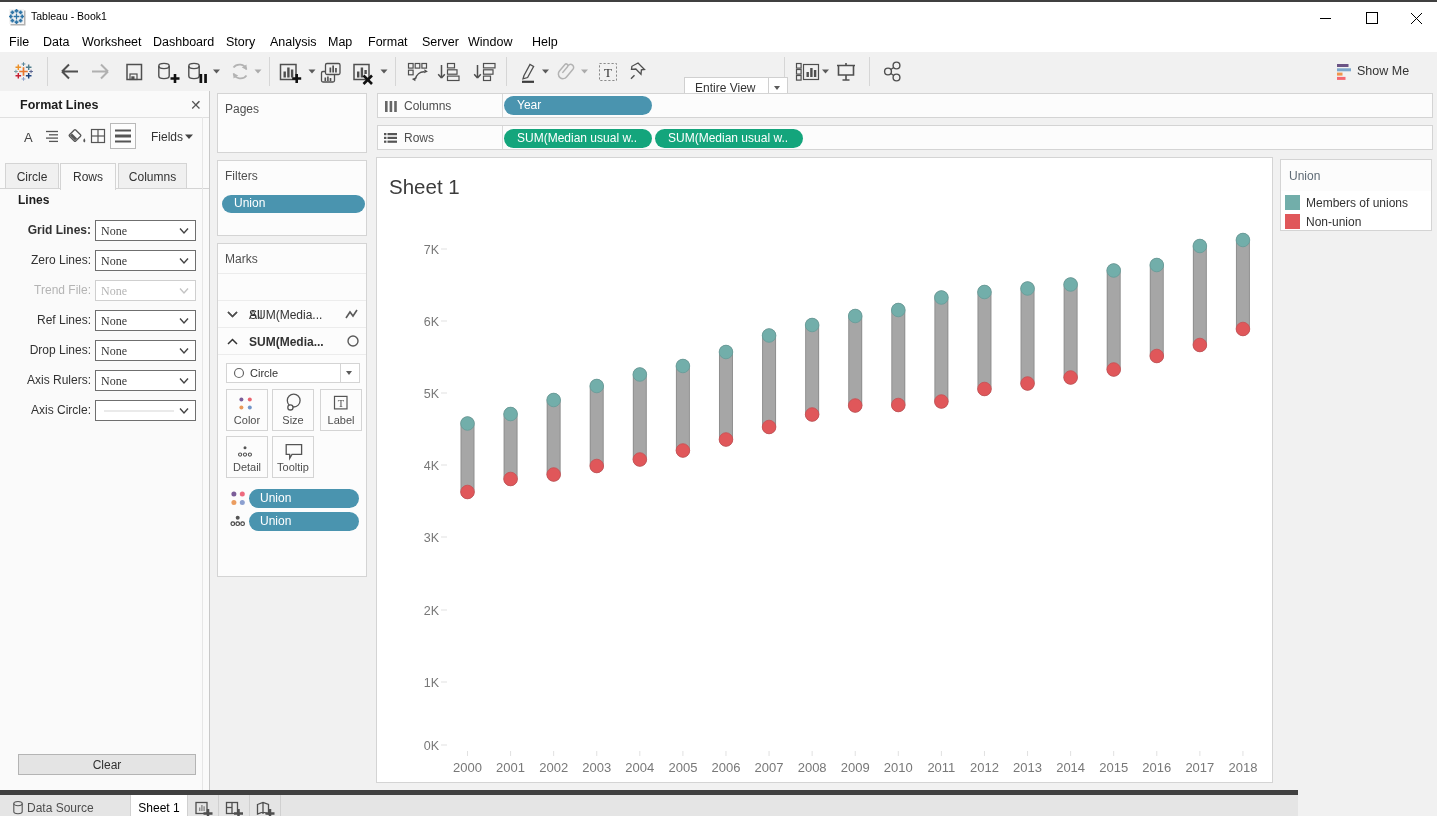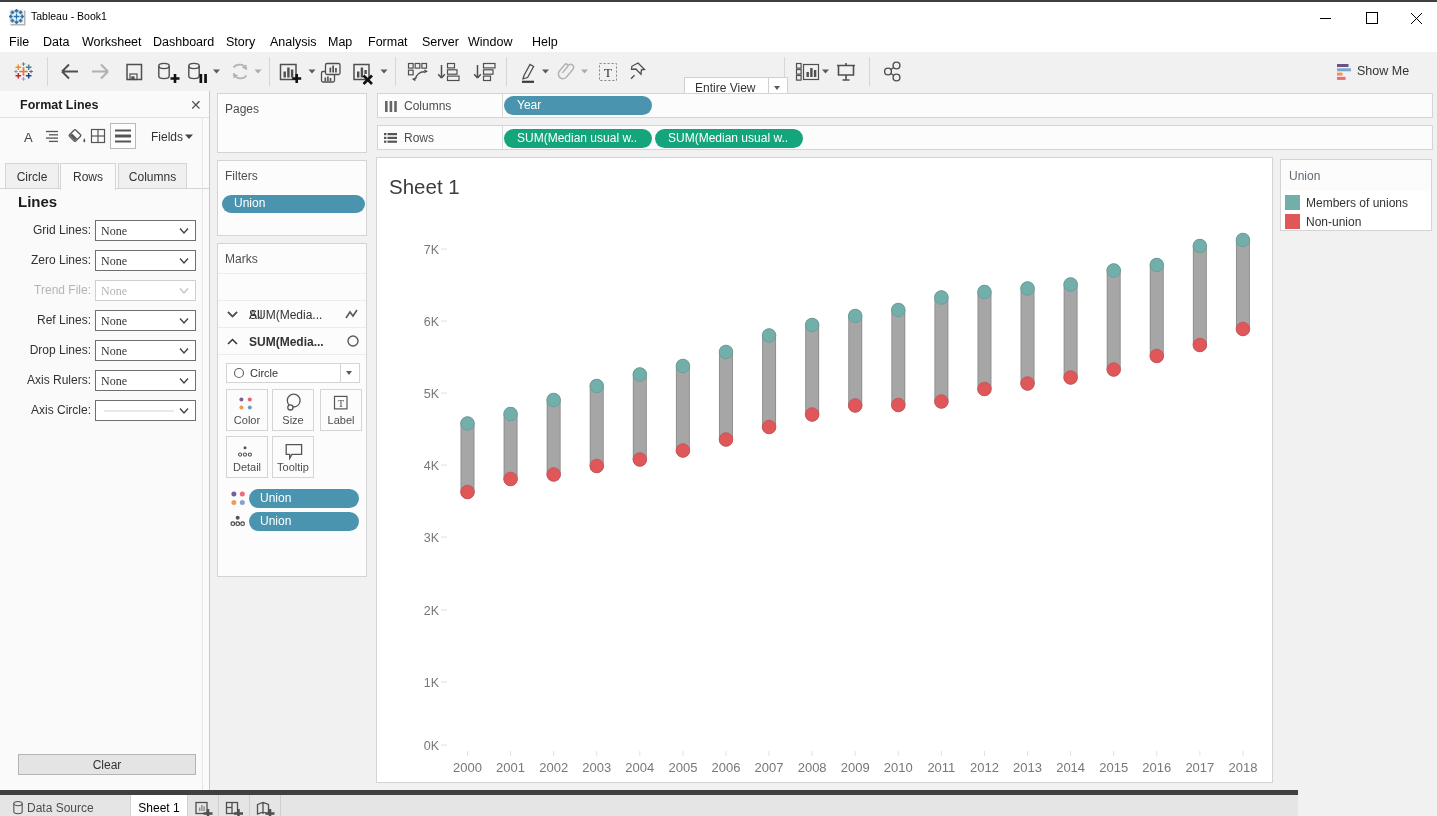--- a/index.html
+++ b/index.html
@@ -22,21 +22,21 @@
 #fitbox .dd { position:absolute; right:0; top:0; width:19px; height:20px; border-left:1px solid #d0d0d0; }
 #showme { position:absolute; left:1357px; top:12px; font-size:12.5px; color:#333; }
 
 #leftpanel { position:absolute; left:0; top:91px; width:210px; height:699px; background:#fafafa; border-right:1px solid #c8c8c8; }
 #fl-title { position:absolute; left:20px; top:7px; font-size:12.5px; font-weight:bold; color:#1c1c1c; }
 #fl-close { position:absolute; left:190px; top:6px; font-size:14px; color:#555; }
 #fl-hr { position:absolute; left:0; top:26px; width:209px; height:1px; background:#e0e0e0; }
 .tab { position:absolute; top:72px; height:26px; background:#f0f0f0; border:1px solid #d4d4d4; text-align:center; color:#323232; padding-top:6px; font-size:12px; }
 #tabline { position:absolute; left:0; top:97px; width:209px; height:1px; background:#d4d4d4; }
 .tab.active { background:#fafafa; border-bottom:none; height:27px; z-index:3; font-size:12px; }
-#fl-lines { position:absolute; left:18px; top:102px; font-weight:bold; font-size:15px; color:#1c1c1c; }
+#fl-lines { position:absolute; left:18px; top:102px; font-weight:bold; font-size:12px; color:#1c1c1c; }
 .fl-row { position:absolute; left:0; width:209px; height:21px; }
 .fl-label { position:absolute; right:118px; top:3px; color:#323232; white-space:nowrap; }
 .fl-select { position:absolute; left:95px; top:0; width:101px; height:21px; background:#fff; border:1px solid #6f6f6f;font-family:Liberation Serif, serif; }
 .fl-select .txt { position:absolute; left:5px; top:3px; color:#323232; }
 #clearbtn { position:absolute; left:18px; top:663px; width:178px; height:21px; background:#e4e4e4; border:1px solid #b4b4b4; text-align:center; padding-top:3px; color:#323232; }
 
 .card { position:absolute; background:#fcfcfc; border:1px solid #d4d4d4; }
 .cardlabel { position:absolute; left:7px; top:8px; color:#4e4e4e; }
 .pill { position:absolute; height:19px; border-radius:9.5px; color:#fff; font-size:12px; line-height:19px; }
 .pill.blue { background:#4a94af; }
@@ -254,21 +254,21 @@
       <text x="151" y="22" font-size="12" fill="#333">Fields</text>
       <path d="M185 15.5 h8 l-4 4.5 z" fill="#444"></path>
     </svg>
   <div id="tabline"></div>
   <div class="tab" style="left:5px; width:54px;">Circle</div>
   <div class="tab active" style="left:60px; width:56px;">Rows</div>
   <div class="tab" style="left:118px; width:69px;">Columns</div>
   <div id="fl-lines">Lines</div>
   <div id="fl-rows">
       <div class="fl-row" style="top:128.5px">
-    <span class="fl-label" style="font-weight:normal;text-align:right;">Grid Lines:</span>
+    <span class="fl-label" style="font-weight:bold;text-align:right;">Grid Lines:</span>
     <div class="fl-select" style="">
       <span class="txt" style="">None</span>
       <svg width="99" height="19" style="position:absolute;left:0;top:0">
             <path d="M84 7.5 l4 4.5 l4 -4.5" stroke="#444" stroke-width="1.4" fill="none"></path>
           </svg>
     </div>
   </div>
       <div class="fl-row" style="top:158.5px">
     <span class="fl-label" style="">Zero Lines:</span>
     <div class="fl-select" style="">

